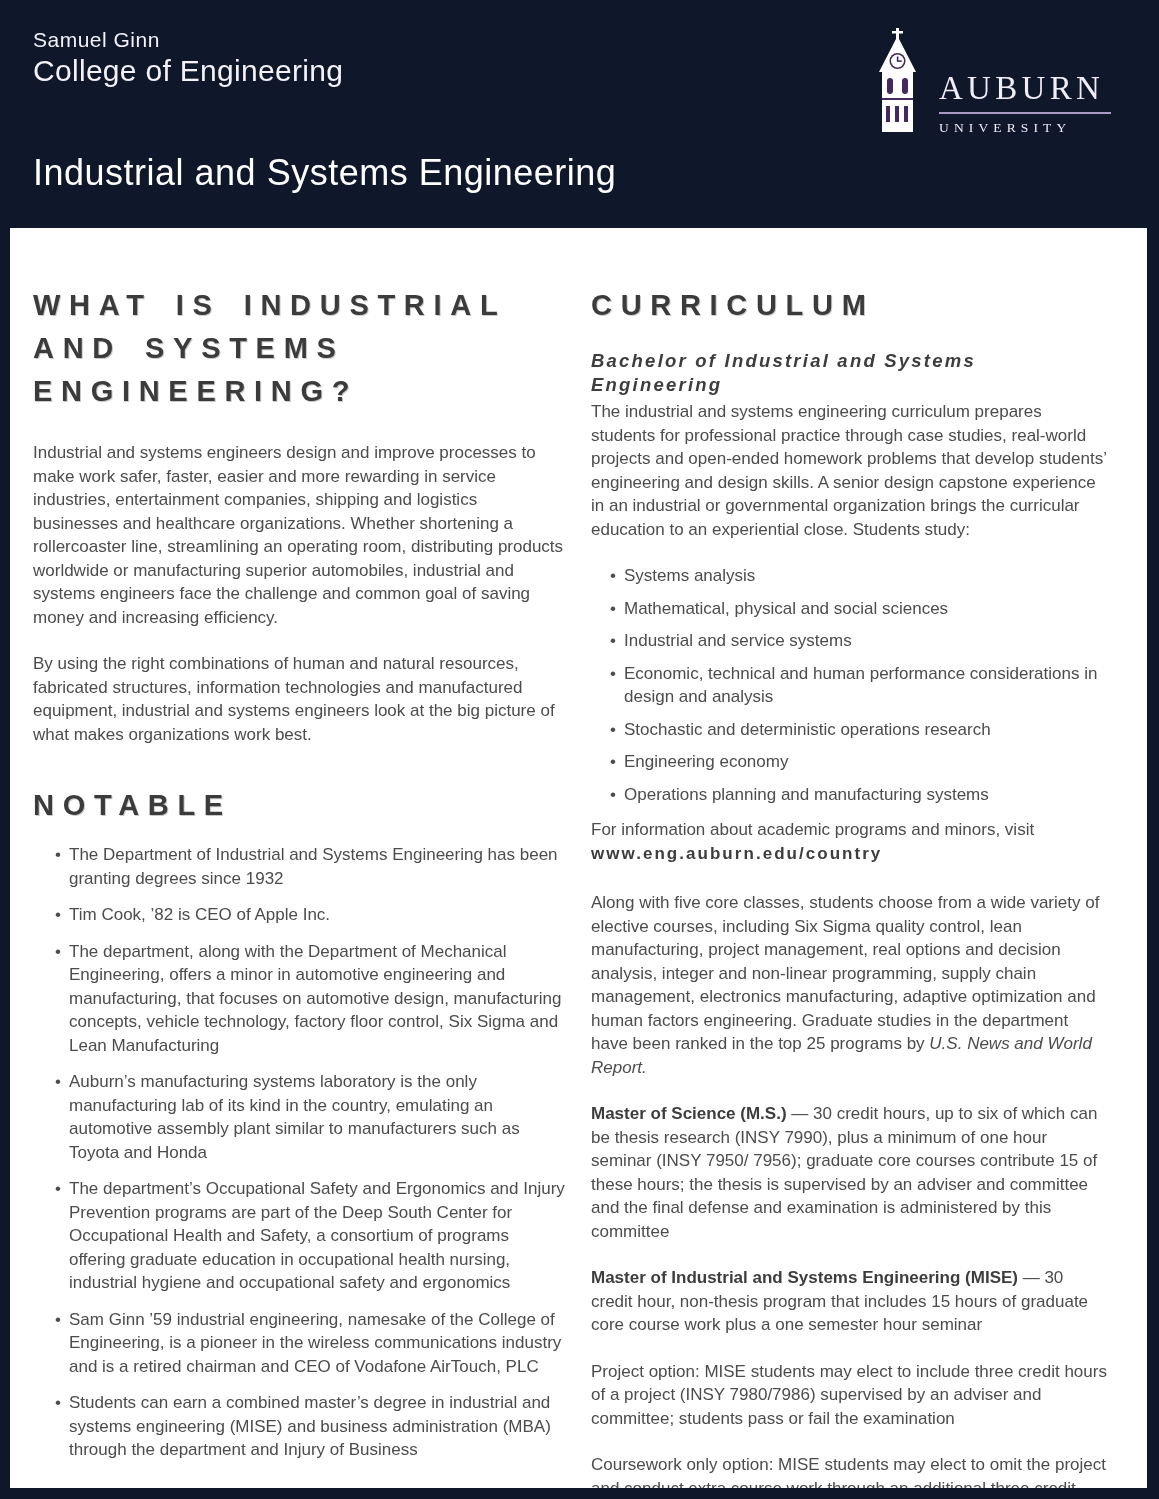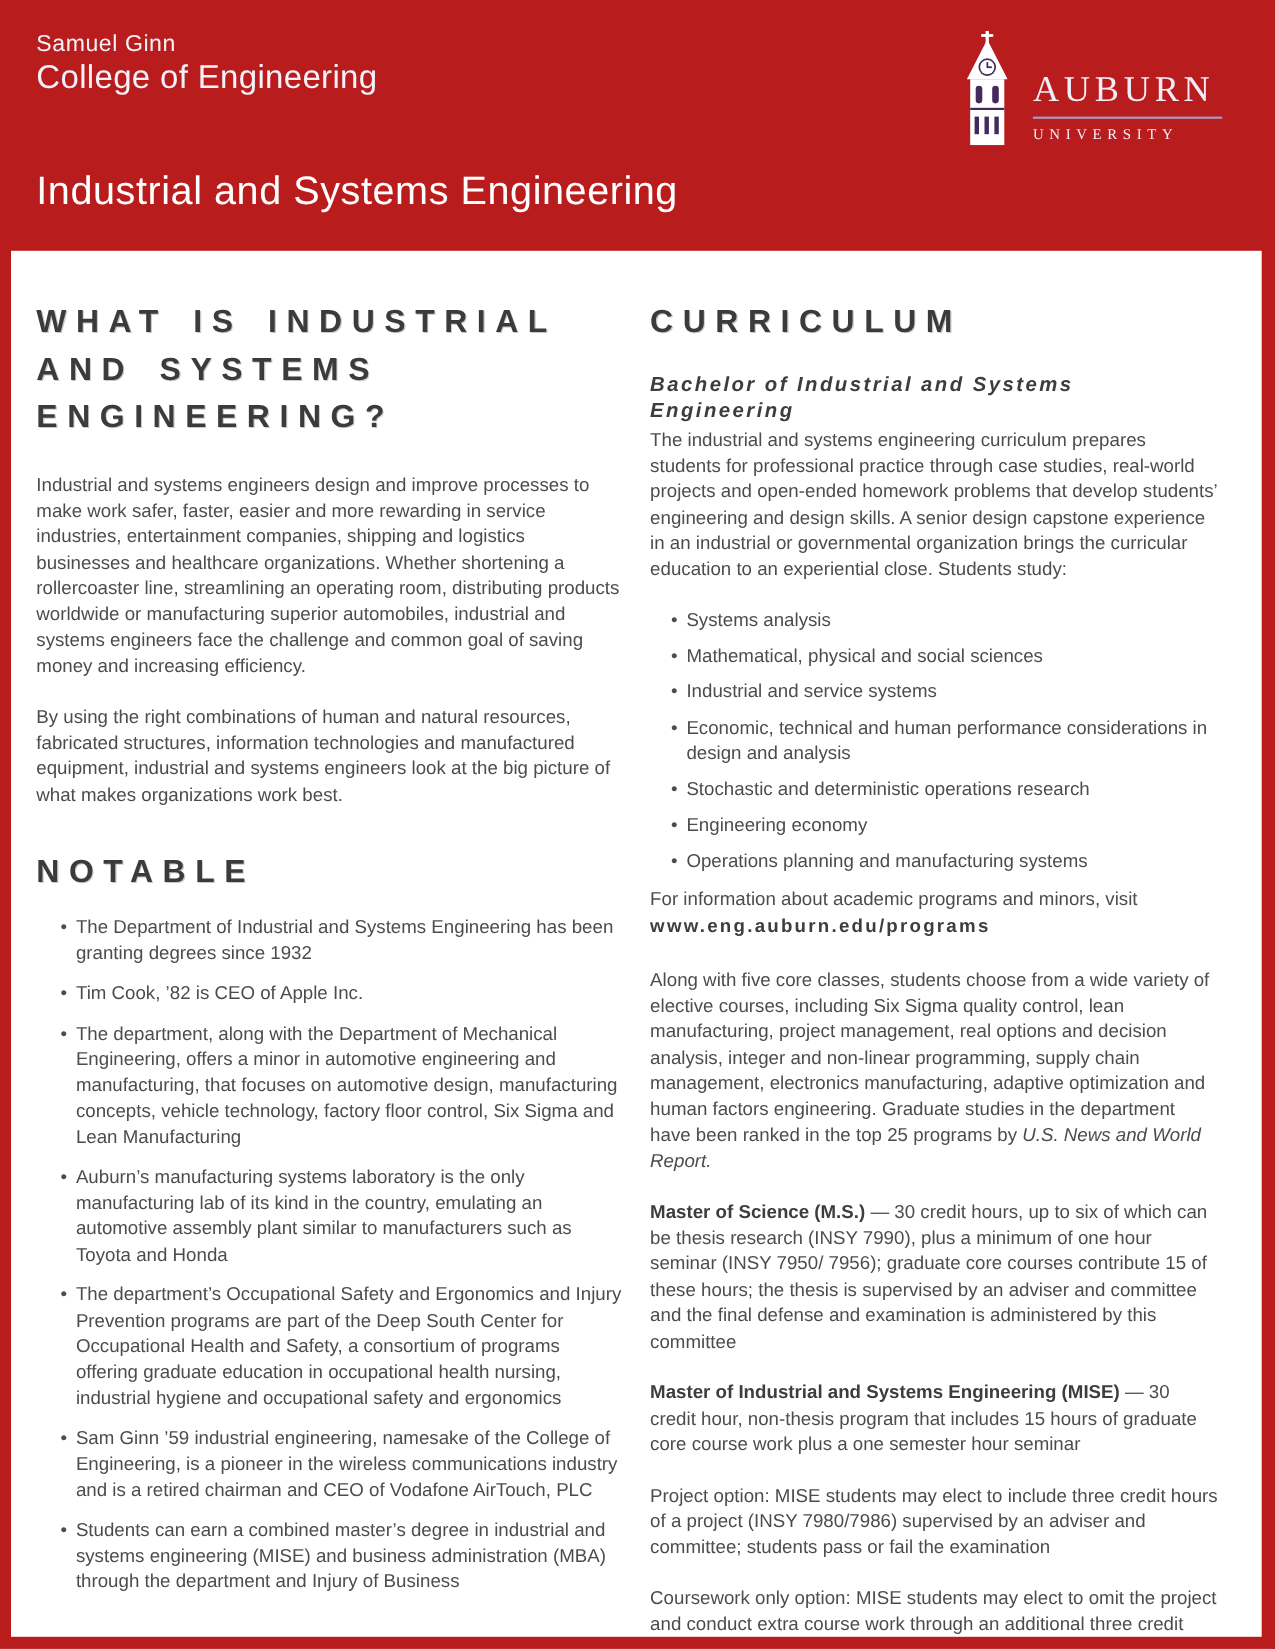--- a/index.html
+++ b/index.html
@@ -2,31 +2,31 @@
 <html><head>
 <meta charset="utf-8">
 <style>
   html, body { margin: 0; padding: 0; }
   body { font-family: "Liberation Sans", sans-serif; }
 
   .page {
     position: relative;
     width: 1159px;
     height: 1499px;
-    background: #b91c1c;
+    background: #0f172a;
     overflow: hidden;
   }
 
   
   .header { position: absolute; top: 0; left: 0; right: 0; height: 228px; }
   .brand { position: absolute; left: 33px; top: 28px; color: #f4f1f9; }
   .brand-line1 { font-size: 21px; letter-spacing: 0.5px; }
   .brand-line2 { font-size: 30px; letter-spacing: 0.3px; margin-top: 2px; }
 
-  .logo { position: absolute; right: 48px; top: 28px; display: flex; align-items: center; gap: 14px; }
+  .logo { position: absolute; right: 48px; top: 28px; display: flex; align-items: flex-end; gap: 14px; }
   .logo-text { display: flex; flex-direction: column; margin-top: 28px; width: 172px; }
   .logo-name { font-family: "Liberation Serif", serif; font-size: 33px; letter-spacing: 0.13em; color: #f1edf8; white-space: nowrap; }
   .logo-rule { height: 2px; background: #a89bc3; margin: 5px 0 6px 0; }
   .logo-sub { font-family: "Liberation Serif", serif; font-size: 13.5px; letter-spacing: 0.38em; color: #f1edf8; white-space: nowrap; }
 
   .page-title {
     position: absolute; left: 33px; top: 152px; margin: 0;
     color: #ffffff; font-size: 36px; font-weight: 400; letter-spacing: 0.5px;
     white-space: nowrap;
   }
@@ -35,21 +35,21 @@
   .sheet {
     position: absolute; left: 10px; right: 12px; top: 228px; bottom: 11px;
     background: #ffffff; overflow: hidden;
   }
   .content { display: flex; padding: 44px 40px 0 23px; gap: 26px; }
   .col-left { width: 532px; flex: none; }
   .col-right { flex: 1; min-width: 0; }
 
   
   .display-heading {
-    margin: 0 0 28px 0;
+    margin: 12px 0 28px 0;
     font-size: 29px; font-weight: 600; color: #3b3b3b;
     letter-spacing: 0.30em; word-spacing: 0.22em; line-height: 43px;
     text-shadow: 1px 1px 0 #c9c9c9;
   }
   .display-heading.notable { margin-top: 38px; margin-bottom: 16px; }
   .display-heading.curriculum { margin-bottom: 22px; }
 
   p { margin: 0 0 23px 0; font-size: 17px; line-height: 23.5px; color: #4c4c4c; }
   .para + .para { margin-top: 0; }
 
@@ -154,21 +154,21 @@
           <li>Mathematical, physical and social sciences</li>
           <li>Industrial and service systems</li>
           <li>Economic, technical and human performance considerations in design and analysis</li>
           <li>Stochastic and deterministic operations research</li>
           <li>Engineering economy</li>
           <li>Operations planning and manufacturing systems</li>
         </ul>
 
         <p class="info-block">
           <span>For information about academic programs and minors, visit</span><br>
-          <span class="url">www.eng.auburn.edu/programs</span>
+          <span class="url">www.eng.auburn.edu/country</span>
         </p>
 
         <p class="para"><span>Along with five core classes, students choose from a wide variety of elective courses, including Six Sigma quality control, lean manufacturing, project management, real options and decision analysis, integer and non-linear programming, supply chain management, electronics manufacturing, adaptive optimization and human factors engineering. Graduate studies in the department have been ranked in the top 25 programs by </span><i class="cite">U.S. News and World Report.</i></p>
 
         <p class="para"><b class="run-in">Master of Science (M.S.)</b><span> — 30 credit hours, up to six of which can be thesis research (INSY 7990), plus a minimum of one hour seminar (INSY 7950/ 7956); graduate core courses contribute 15 of these hours; the thesis is supervised by an adviser and committee and the final defense and examination is administered by this committee</span></p>
 
         <p class="para"><b class="run-in">Master of Industrial and Systems Engineering (MISE)</b><span> — 30 credit hour, non-thesis program that includes 15 hours of graduate core course work plus a one semester hour seminar</span></p>
 
         <p class="para">Project option: MISE students may elect to include three credit hours of a project (INSY 7980/7986) supervised by an adviser and committee; students pass or fail the examination</p>
 

